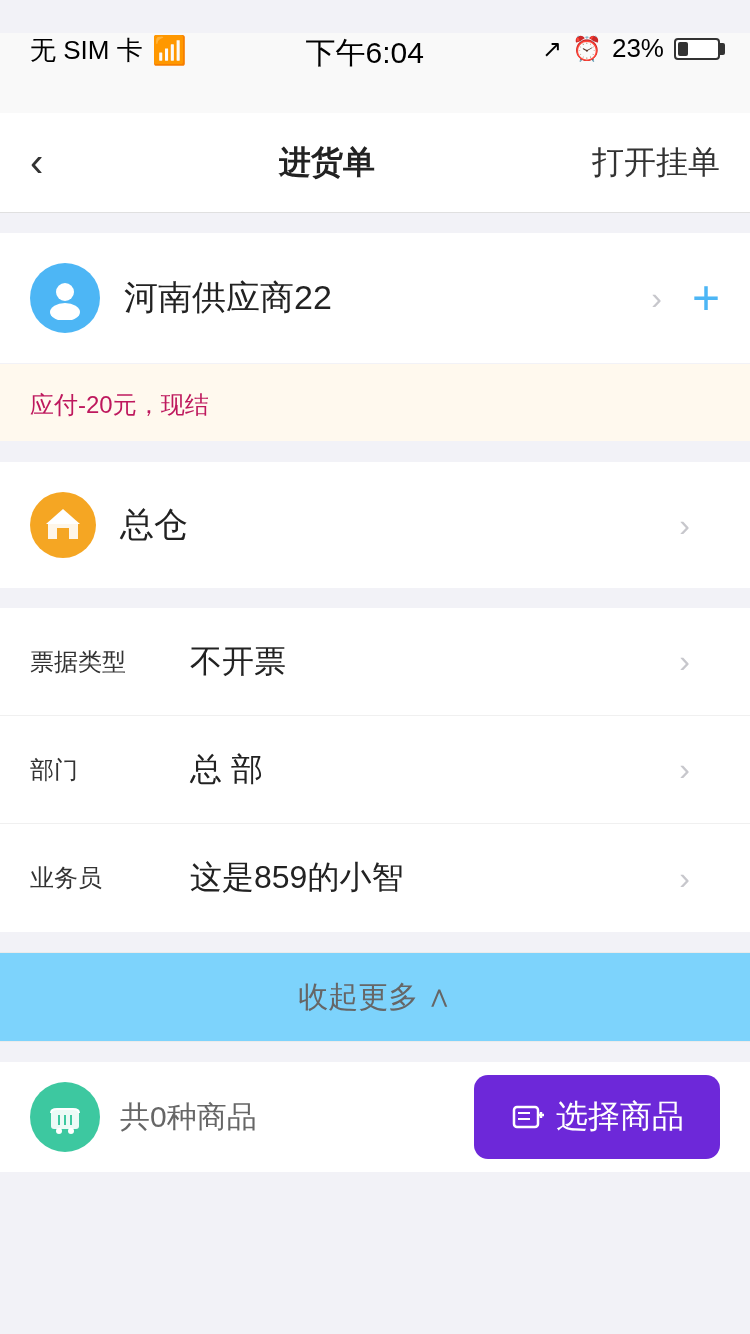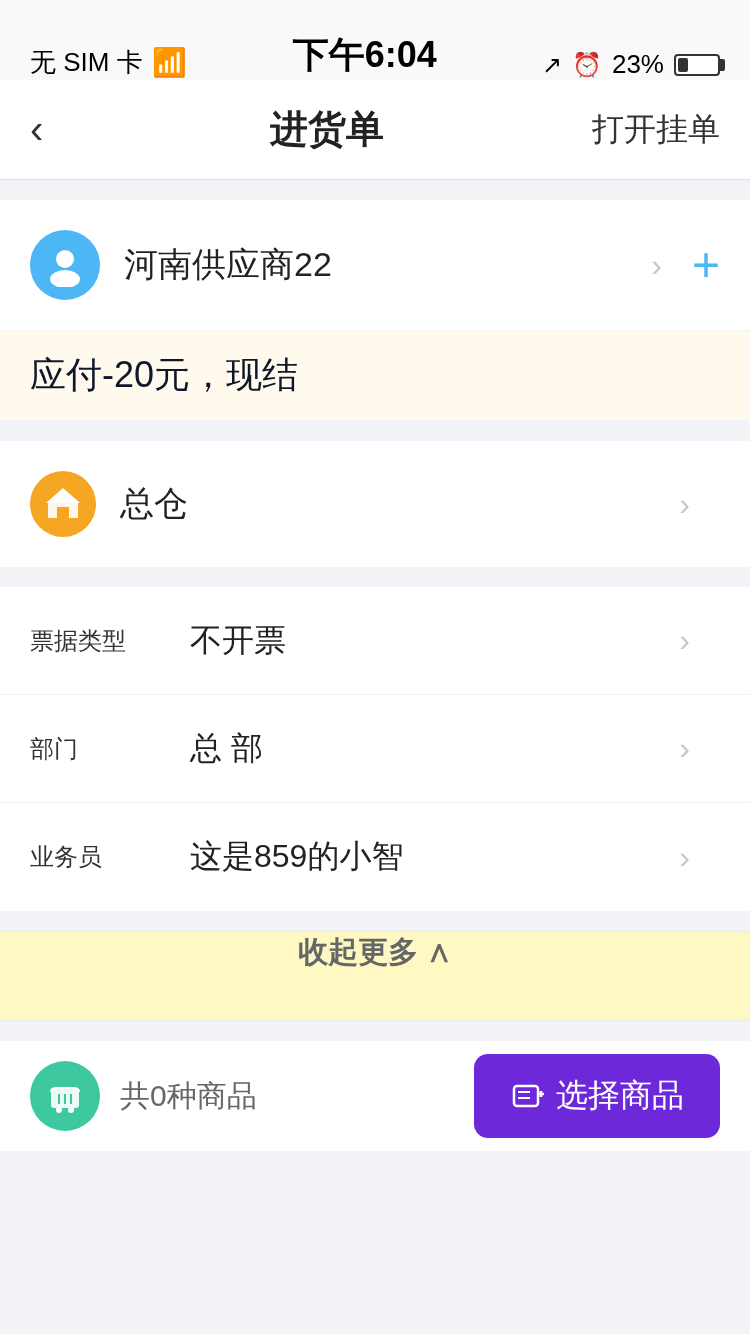--- a/index.html
+++ b/index.html
@@ -11,25 +11,26 @@
       background: #f2f2f7;
       font-size: 32px;
     }
 
     
     .status-bar {
       width: 750px;
       height: 80px;
       background: #f9f9f9;
       display: flex;
-      align-items: flex-end;
+      align-items: flex-start;
       justify-content: space-between;
       padding: 0 30px;
       font-size: 26px;
       font-weight: 500;
+      margin-top: 33px;
     }
     .status-left {
       display: flex;
       align-items: center;
       gap: 10px;
     }
     .status-right {
       display: flex;
       align-items: center;
       gap: 10px;
@@ -70,21 +71,21 @@
       padding: 0 30px;
       border-bottom: 1px solid #e0e0e0;
     }
     .nav-back {
       font-size: 40px;
       color: #333;
       cursor: pointer;
       width: 60px;
     }
     .nav-title {
-      font-size: 38px;
+      font-size: 32px;
       font-weight: 600;
       color: #222;
     }
     .nav-action {
       font-size: 32px;
       color: #333;
       cursor: pointer;
       margin-left: 28px;
     }
 
@@ -135,22 +136,22 @@
       line-height: 1;
     }
 
     
     .notice-banner {
       background: #fff9ee;
       padding: 20px 30px;
       border-bottom: 1px solid #f2f2f7;
     }
     .notice-text {
-      font-size: 36px;
-      color: #0f172a;
+      font-size: 24px;
+      color: #be185d;
     }
 
     
     .warehouse-row {
       display: flex;
       align-items: center;
       padding: 30px 30px;
       background: #fff;
     }
     .warehouse-icon {
@@ -197,29 +198,28 @@
       color: #222;
       padding-left: 20px;
     }
     .form-value.placeholder {
       color: #c7c7cc;
     }
 
     
     .collapse-row {
       height: 90px;
-      background: #fef9c3;
-      display: flex;
-      align-items: flex-start;
+      background: #7dd3fc;
+      display: flex;
+      align-items: center;
       justify-content: center;
       border-top: 1px solid #ebebeb;
       border-bottom: 1px solid #ebebeb;
       cursor: pointer;
       margin-top: 20px;
-      font-weight: bold;
     }
     .collapse-text {
       font-size: 30px;
       color: #666;
     }
 
     
     .bottom-bar {
       display: flex;
       align-items: center;
@@ -263,21 +263,21 @@
     }
   </style>
 </head>
 <body>
 
 <div class="status-bar">
   <div class="status-left">
     <span>无 SIM 卡</span>
     <span class="wifi-icon">📶</span>
   </div>
-  <div style="font-size:36px;font-weight:700;">下午6:04</div>
+  <div style="font-size:30px;font-weight:400;">下午6:04</div>
   <div class="status-right">
     <span style="font-size:24px;">↗</span>
     <span style="font-size:24px;">⏰</span>
     <span style="font-size:26px;">23%</span>
     <div class="battery-icon">
       <div class="battery-fill"></div>
     </div>
   </div>
 </div>
 

